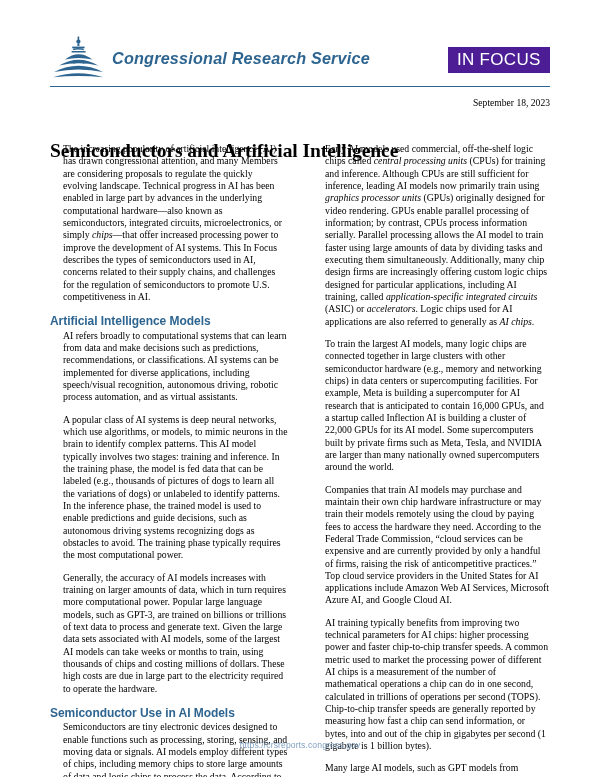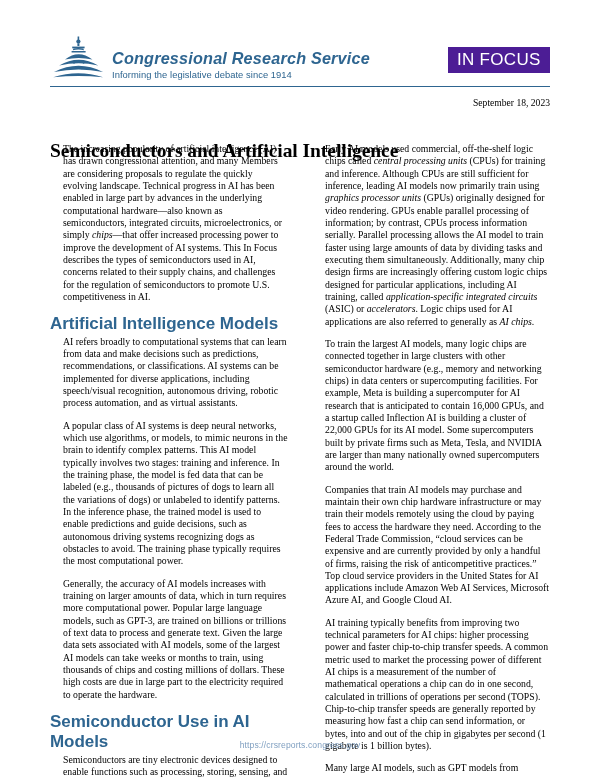--- a/index.html
+++ b/index.html
@@ -116,21 +116,21 @@
     position: absolute;
     top: 0;
     width: 238px;
   }
   .col-left  { left: 0px; }
   .col-right { left: 262px; }
 
   .sec-head {
     font-family: "Liberation Sans", sans-serif;
     font-weight: bold;
-    font-size: 17px;
+    font-size: 12px;
     color: #2e6590;
     line-height: 1.2;
     margin: 11px 0 1px 0;
     letter-spacing: -0.05px;
   }
   .col p {
     margin: 0 0 10px 13px;
     font-family: "Liberation Serif", serif;
     font-size: 9.75px;
     line-height: 1.265;
@@ -180,21 +180,20 @@
           <circle cx="20.2" cy="32.6" r="1.1"></circle>
           <circle cx="26.0" cy="31.9" r="1.1"></circle>
           <circle cx="31.8" cy="32.2" r="1.1"></circle>
           <circle cx="37.4" cy="33.0" r="1.1"></circle>
         </g>
       </svg>
     </div>
 
     <div class="brand-text">
       <div class="brand-name">Congressional Research Service</div>
-      <div class="brand-tagline">Informing the legislative debate since 1914</div>
     </div>
 
     <div class="infocus-badge">IN FOCUS</div>
   </div>
 
   <div class="rule"></div>
 
   <div class="doc-date">September 18, 2023</div>
   <h1 class="doc-title">Semiconductors and Artificial Intelligence</h1>
 

